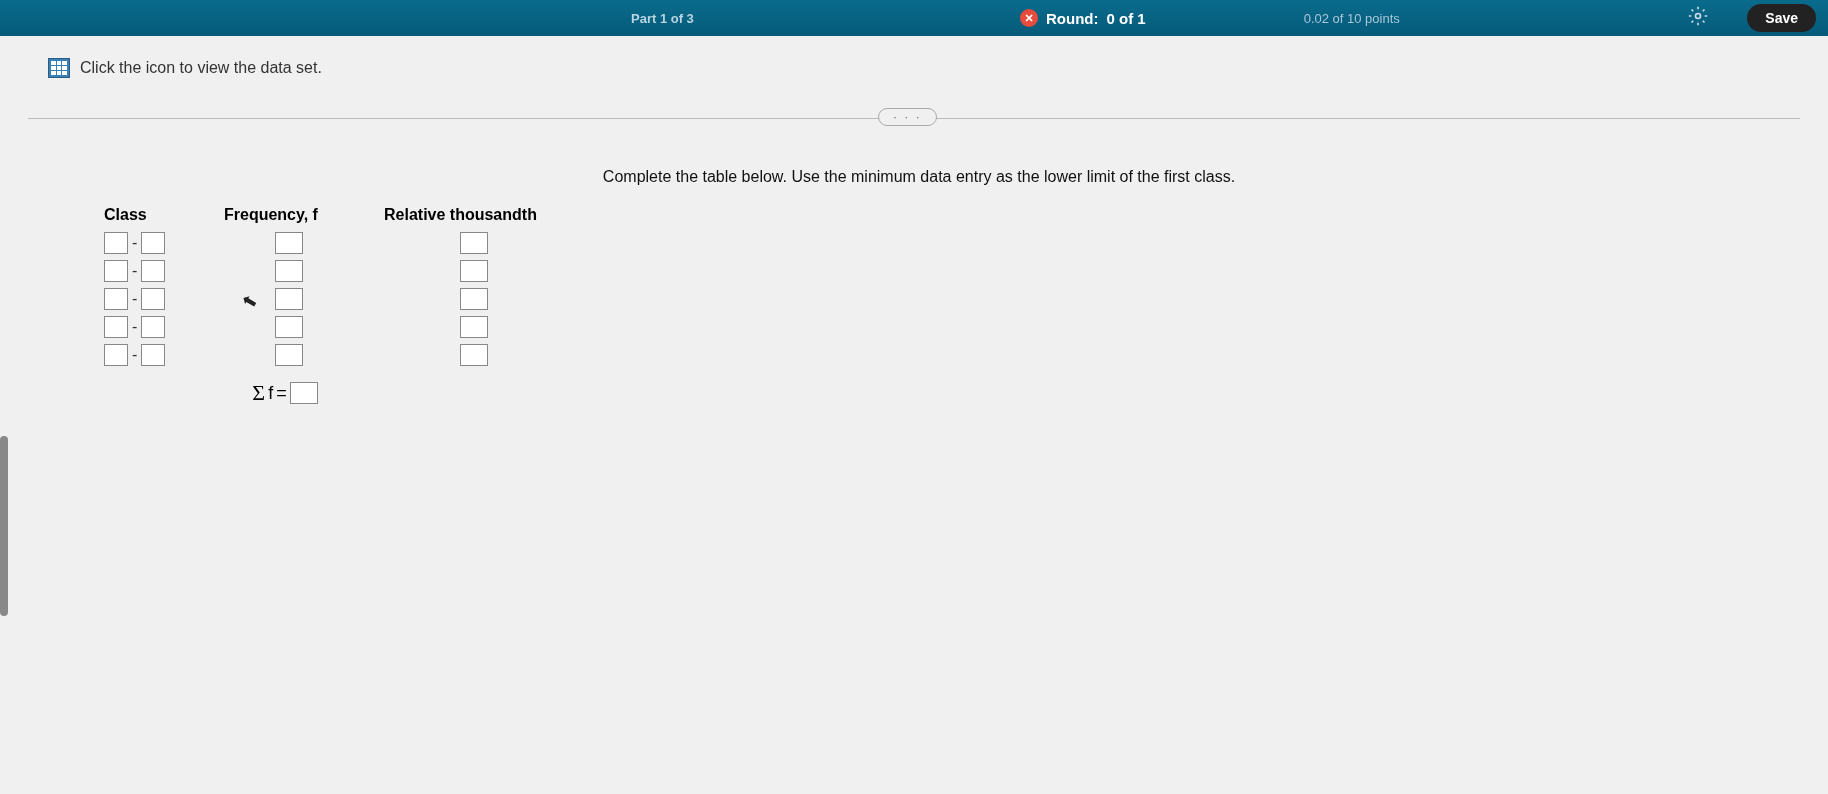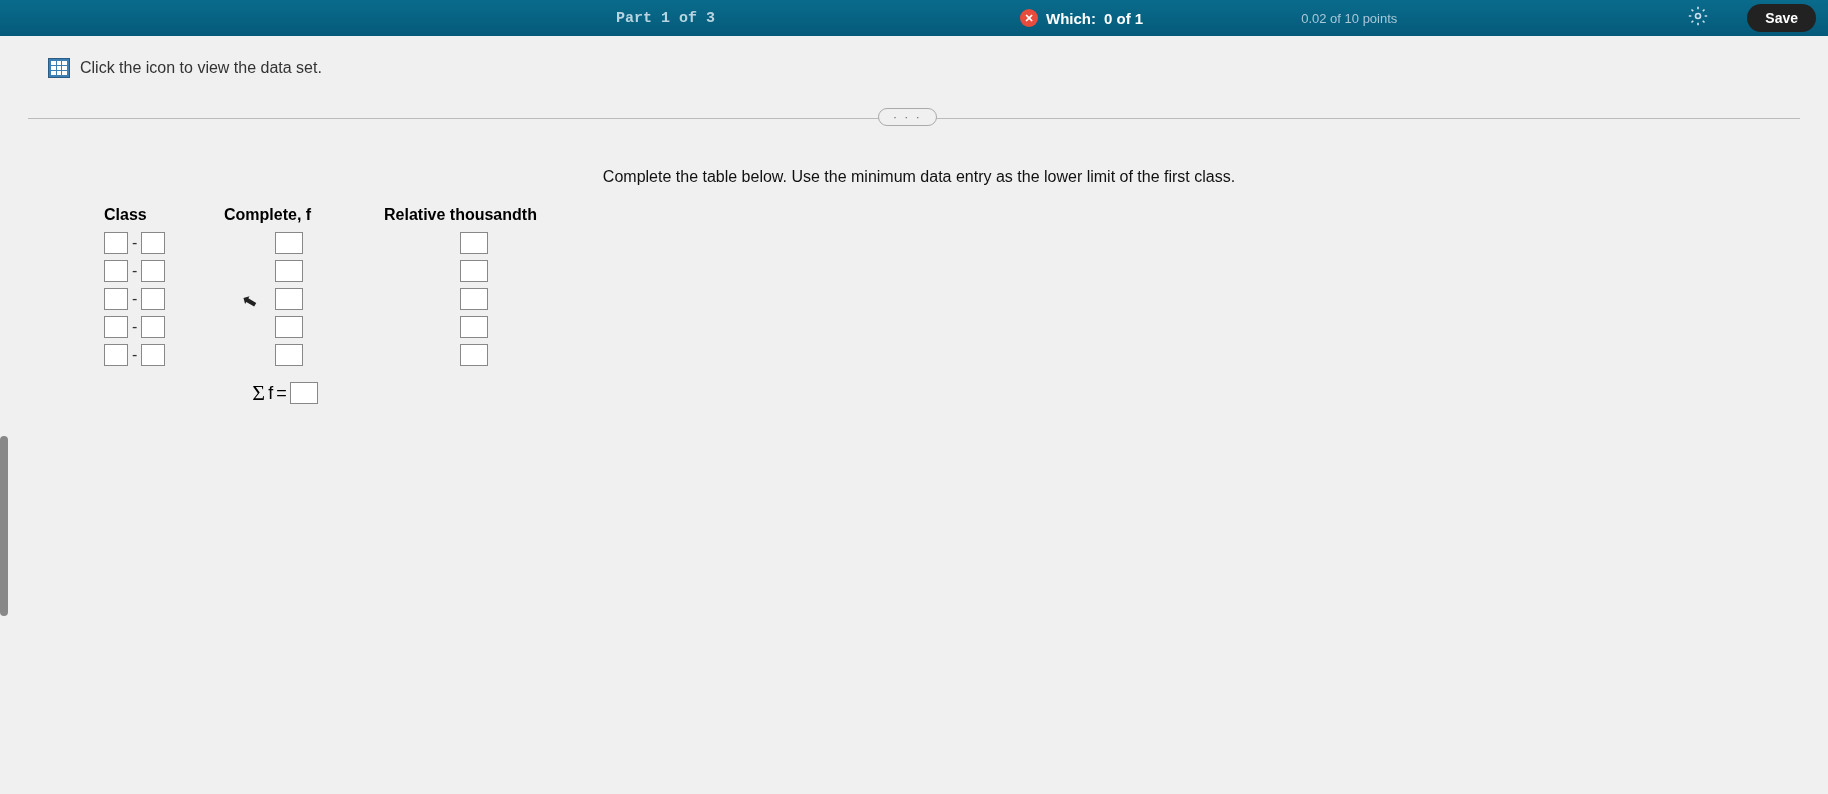--- a/index.html
+++ b/index.html
@@ -14,25 +14,24 @@
       background: linear-gradient(to bottom, #0a6b8c, #055a7a);
       height: 36px;
       display: flex;
       align-items: center;
       color: #cde;
       position: relative;
       padding: 0 20px;
     }
     .part-label {
       position: absolute;
-      left: 616px;
+      left: 631px;
       color: #b8d4e0;
-      font-size: 15px;
+      font-size: 13px;
       font-weight: bold;
-      font-family: Liberation Mono, monospace;
     }
     .points-wrap {
       position: absolute;
       left: 1020px;
       display: flex;
       align-items: center;
       gap: 8px;
     }
     .x-circle {
       width: 18px; height: 18px;
@@ -217,21 +216,21 @@
       border-radius: 4px;
     }
   </style>
 </head>
 <body>
 
 <div class="top-bar">
   <div class="part-label">Part 1 of 3</div>
   <div class="points-wrap">
     <div class="x-circle">✕</div>
-    <span class="points-text">Which:</span>
+    <span class="points-text">Round:</span>
     <span class="points-text">0 of 1</span>
     <span class="points-sub">0.02 of 10 points</span>
   </div>
   <div class="gear">
     <svg width="20" height="20" viewBox="0 0 24 24" fill="none" stroke="#cde" stroke-width="2">
       <circle cx="12" cy="12" r="3"></circle>
       <path d="M12 1v3m0 16v3M4.2 4.2l2.1 2.1m11.4 11.4l2.1 2.1M1 12h3m16 0h3M4.2 19.8l2.1-2.1m11.4-11.4l2.1-2.1"></path>
     </svg>
   </div>
   <button class="save-btn">Save</button>
@@ -257,21 +256,21 @@
   <div class="divider-row">
     <div class="divider-line"></div>
     <div class="pill">· · ·</div>
   </div>
 
   <div class="instruction">Complete the table below. Use the minimum data entry as the lower limit of the first class.</div>
 
   <div class="table-wrap">
     <div class="table-headers">
       <div class="h-class">Class</div>
-      <div class="h-freq">Complete, f</div>
+      <div class="h-freq">Frequency, f</div>
       <div class="h-rel">Relative thousandth</div>
     </div>
 
     <div class="table-body">
       <div class="col-class">
         <div class="class-row">
           <input class="input-box" style="">
           <span class="dash">-</span>
           <input class="input-box" style="">
         </div>

